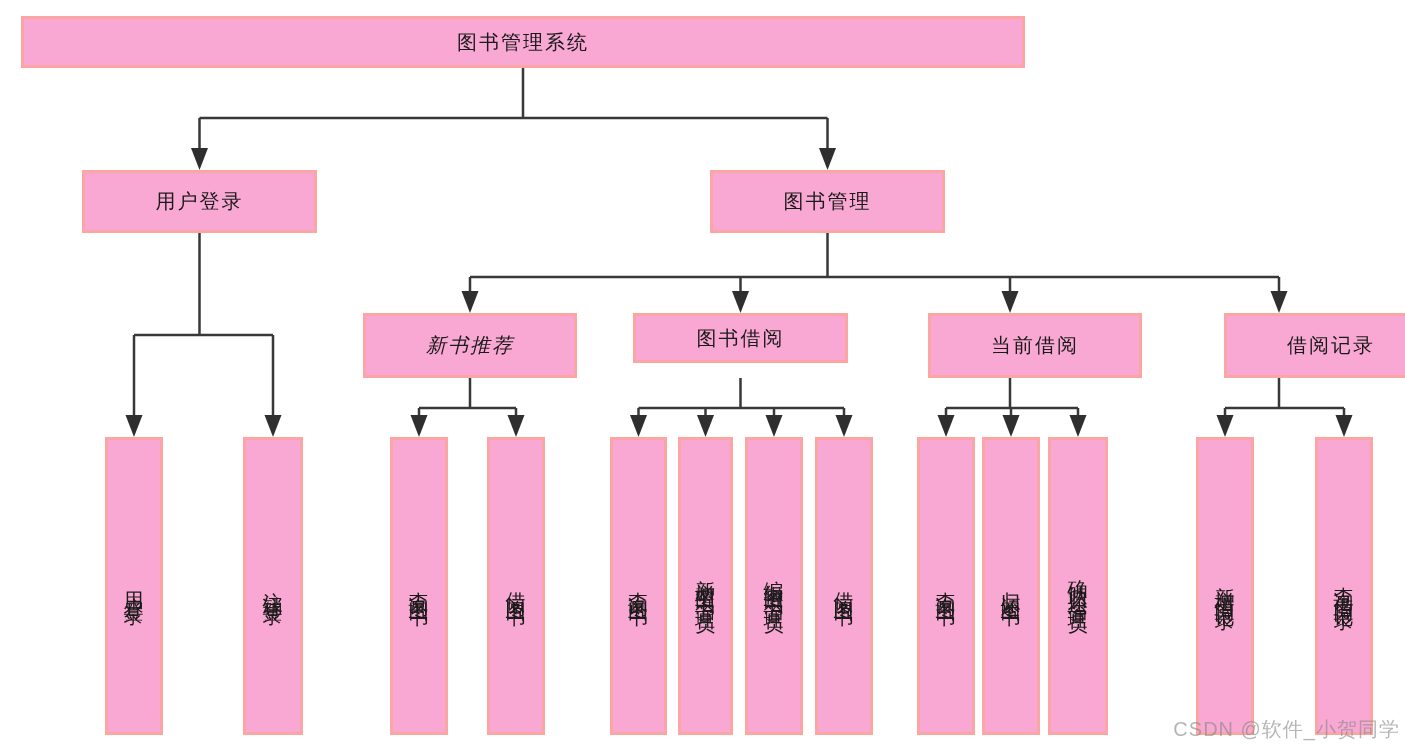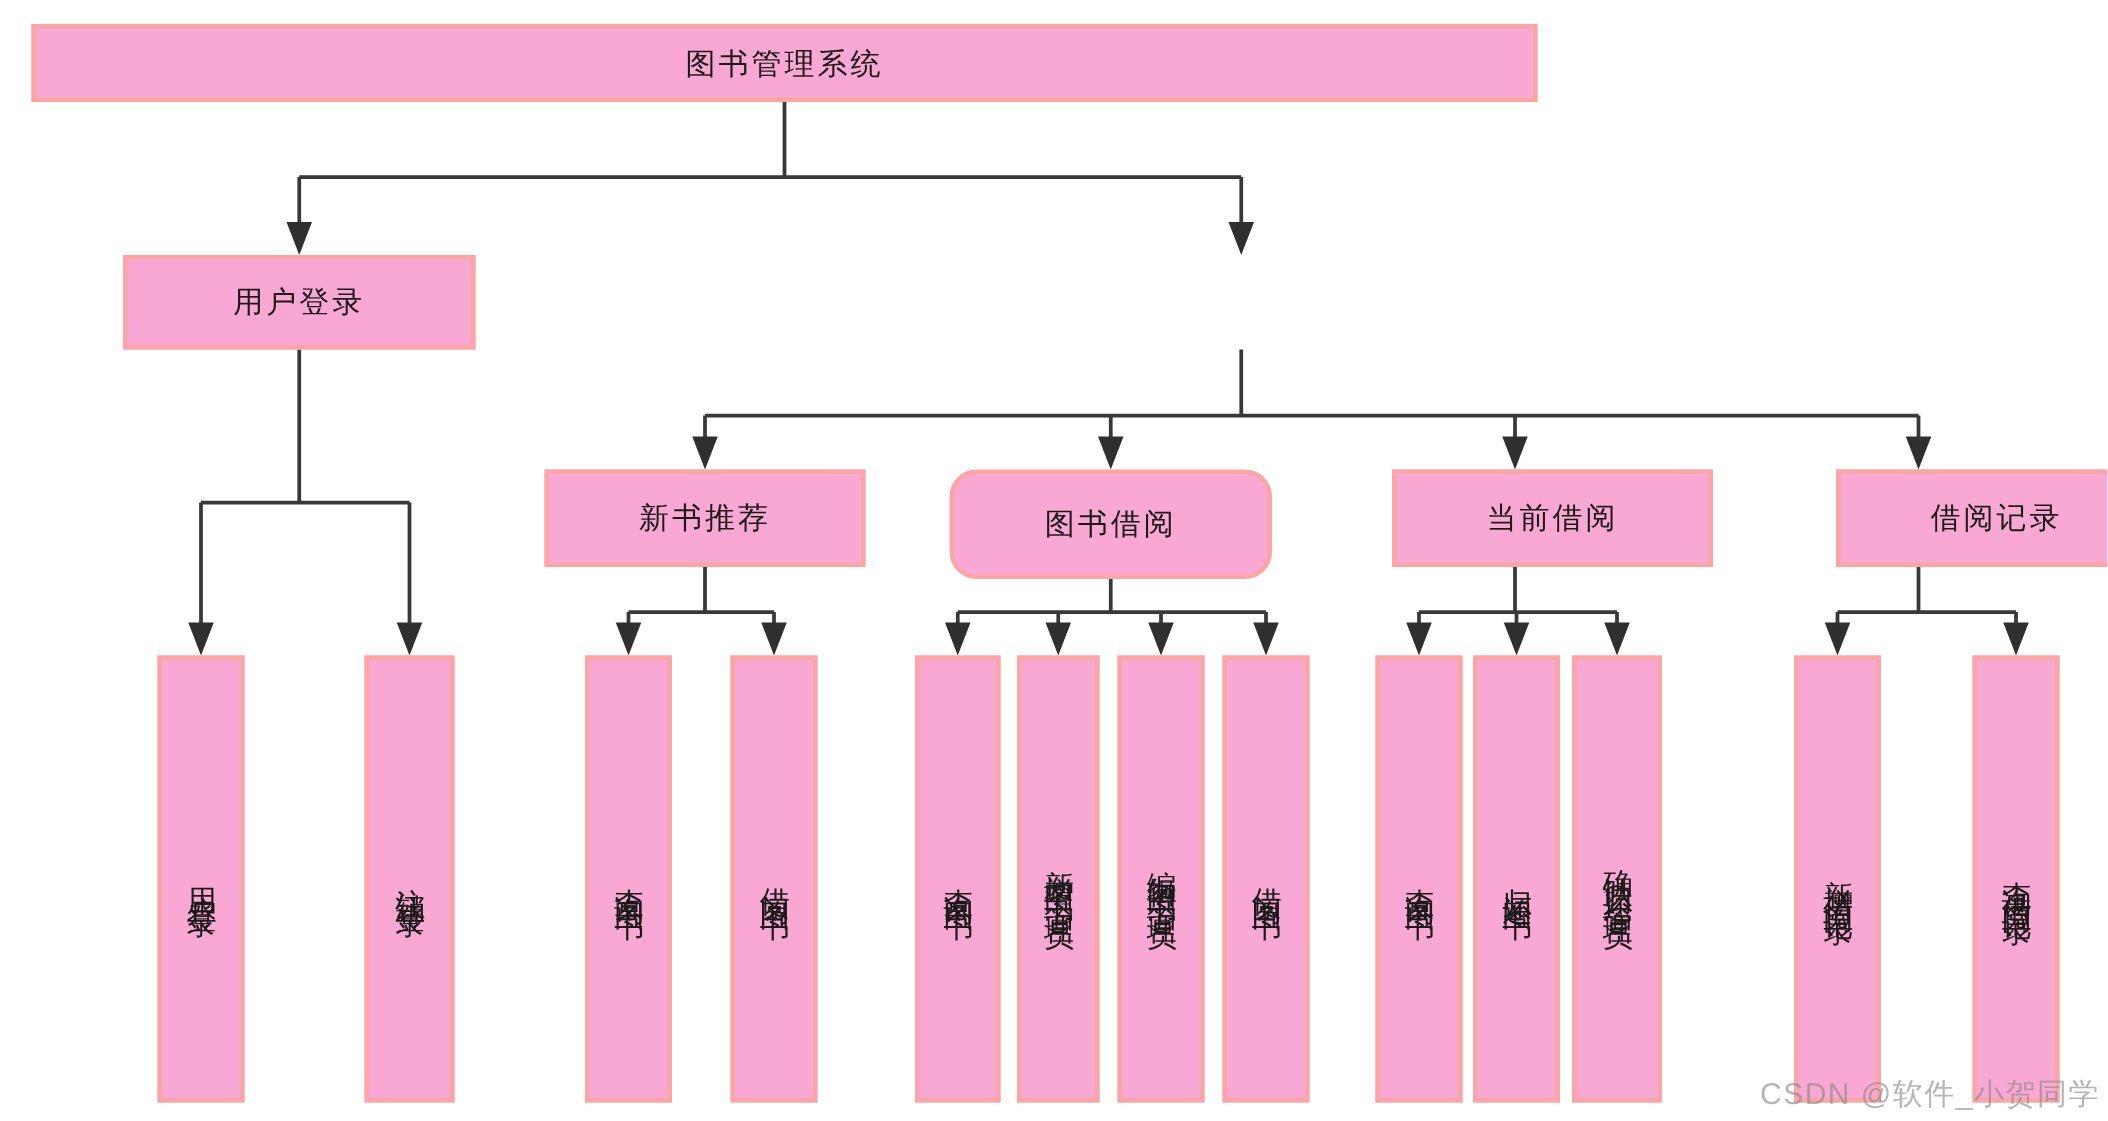--- a/index.html
+++ b/index.html
@@ -43,22 +43,22 @@
     font-size: 20px;
     line-height: 1;
   }
   .root-node { font-size: 20px; }
 
   
   .pos-root   { left: 21px;  top: 16px;  width: 1004px; height: 52px; }
   .pos-login  { left: 82px;  top: 170px; width: 235px;  height: 63px; }
   .pos-mgmt   { left: 710px; top: 170px; width: 235px;  height: 63px; }
 
-  .pos-l3a { left: 363px;  top: 313px; width: 214px; height: 65px; }
-  .pos-l3b { left: 633px;  top: 313px; width: 215px; height: 73px; border-radius: 18px; }
+  .pos-l3a { left: 363px;  top: 313px; width: 214px; height: 65px; font-style: italic; }
+  .pos-l3b { left: 633px;  top: 313px; width: 215px; height: 50px; }
   .pos-l3c { left: 903px;  top: 313px; width: 214px; height: 65px; margin-left: 25px; }
   .pos-l3d { left: 1224px; top: 313px; width: 214px; height: 65px; }
 
   .vnode { top: 437px; height: 298px; }
   .pos-v1  { left: 105px;  width: 58px; }
   .pos-v2  { left: 243px;  width: 60px; }
   .pos-v3  { left: 390px;  width: 58px; }
   .pos-v4  { left: 487px;  width: 58px; }
   .pos-v5  { left: 610px;  width: 57px; }
   .pos-v6  { left: 678px;  width: 55px; }
@@ -131,20 +131,23 @@
     </g>
   </svg>
 
   <div class="node hnode root-node pos-root">
     <span>图书管理系统</span>
   </div>
 
   <div class="node hnode pos-login">
     <span>用户登录</span>
   </div>
+  <div class="node hnode pos-mgmt">
+    <span>图书管理</span>
+  </div>
 
   <div class="node hnode pos-l3a">
     <span>新书推荐</span>
   </div>
   <div class="node hnode pos-l3b">
     <span>图书借阅</span>
   </div>
   <div class="node hnode pos-l3c">
     <span>当前借阅</span>
   </div>

